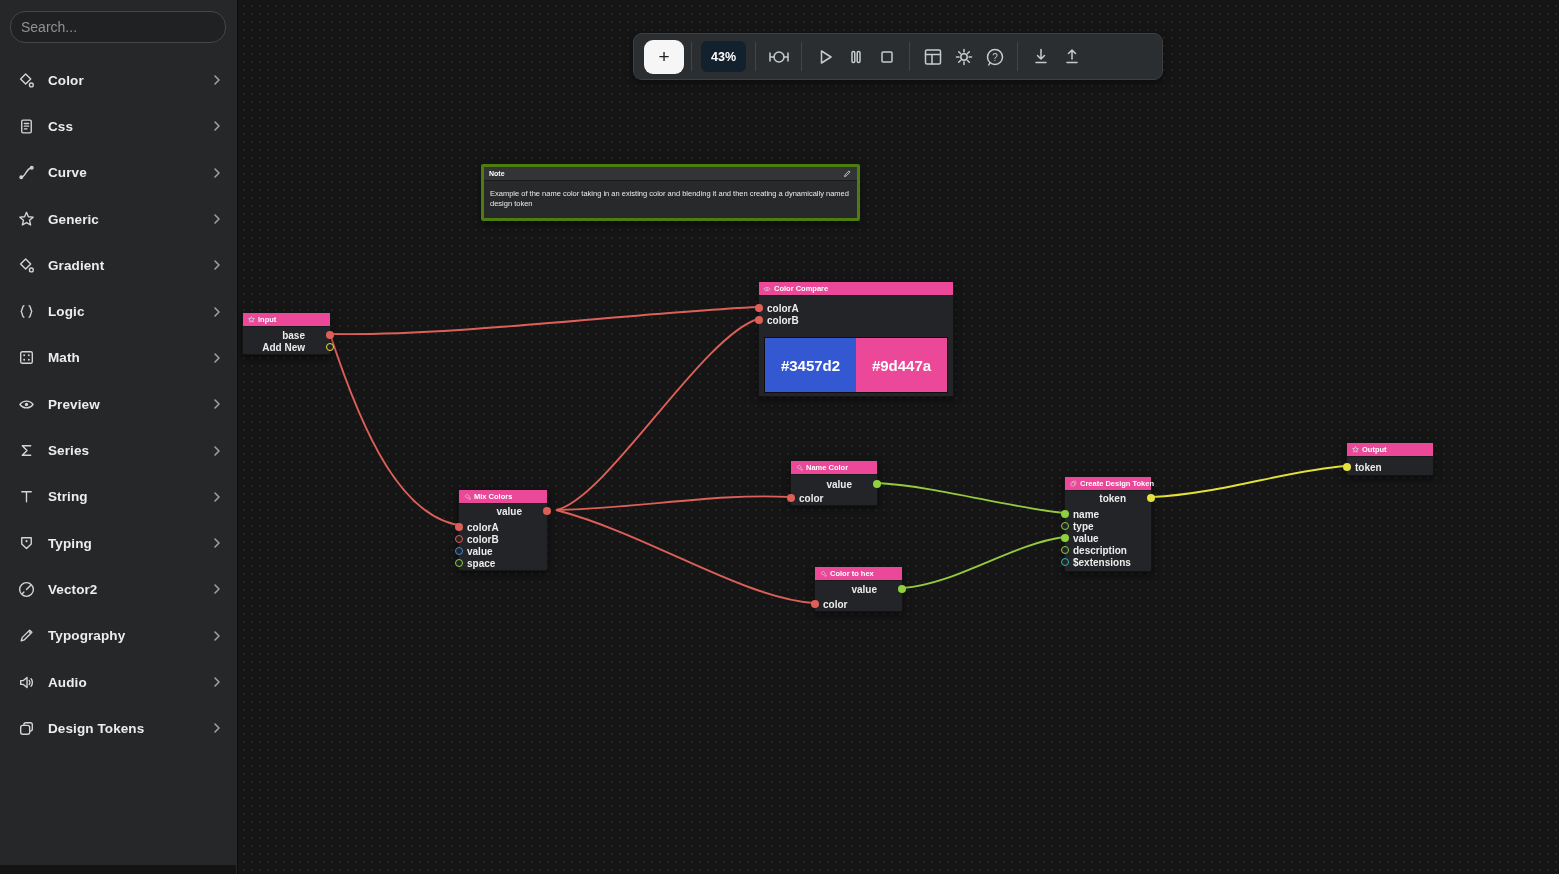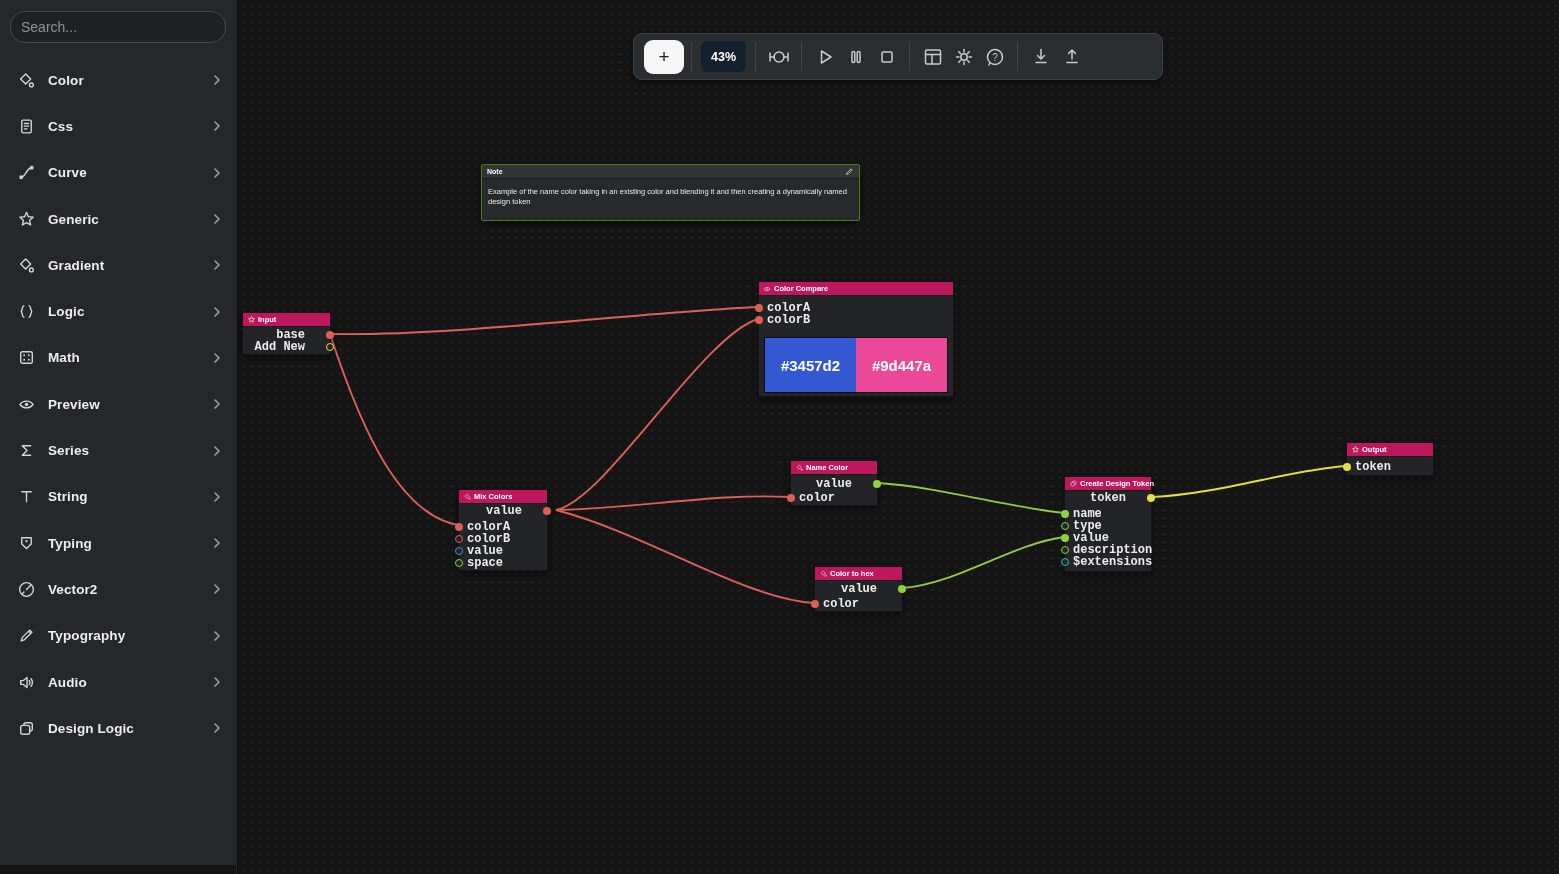--- a/index.html
+++ b/index.html
@@ -46,43 +46,43 @@
     background:transparent; border:none; cursor:pointer; }
   .tb-btn svg { stroke:#c6cbce; fill:none; stroke-width:1.5; stroke-linecap:round; stroke-linejoin:round; }
 
   
   .edges { position:absolute; left:0; top:0; z-index:5; pointer-events:none; }
   .edges path { fill:none; stroke-width:1.9px; }
 
   
   .node { position:absolute; background:#232427; border:1px solid #141416; border-radius:2px;
     box-shadow:0 3px 7px rgba(0,0,0,.5); z-index:10; }
-  .node-header { height:14px; background:#be185d; display:flex; align-items:center; gap:3px;
+  .node-header { height:14px; background:#ec4899; display:flex; align-items:center; gap:3px;
     padding:0 4px; border-bottom:1px solid #1b1b1d;text-align:right; }
   .node-title { color:#fff; font-size:7.5px; font-weight:bold; white-space:nowrap; }
   .nh-icon { width:8px; height:8px; flex:none; display:flex; align-items:center; justify-content:center; }
   .nh-icon svg { stroke:#cfcfd1; fill:none; stroke-width:1; }
   .prow { position:absolute; height:10px; display:flex; align-items:center; gap:4px; z-index:12; }
   .prow.in  { left:-4px; }
   .prow.out { right:-4px; flex-direction:row;gap:21px; }
-  .plabel { color:#eceoe0; color:#ececec; font-size:12px; font-weight:bold;
-    font-family:Liberation Mono, monospace; white-space:nowrap; }
+  .plabel { color:#eceoe0; color:#ececec; font-size:10px; font-weight:bold;
+    font-family:Liberation Sans, sans-serif; white-space:nowrap; }
   .pc { width:8px; height:8px; border-radius:50%; flex:none; }
   .pc.f-red    { background:#dd6058; }
   .pc.f-yellow { background:#e4e13c; }
   .pc.f-green  { background:#8fd03e; }
   .pc.o-red    { border:1.6px solid #dd6058; background:#232427; }
   .pc.o-yellow { border:1.6px solid #e4e13c; background:#232427; }
   .pc.o-green  { border:1.6px solid #8fd03e; background:#232427; }
   .pc.o-blue   { border:1.6px solid #3f8cd1; background:#232427; }
   .pc.o-teal   { border:1.6px solid #2fb9ae; background:#232427; }
 
   
   .note-node { position:absolute; left:481px; top:164px; width:379px; height:57px;
-    background:#28292b; border:1px solid #4d7c0f; border-radius:2px; z-index:10;
+    background:#28292b; border:3px solid #4d7c0f; border-radius:2px; z-index:10;
     box-shadow:0 3px 7px rgba(0,0,0,.5); }
   .note-header { height:14px; background:#333436; display:flex; align-items:center;
     padding:0 5px; border-bottom:1px solid #1b1b1d; }
   .note-title { color:#fff; font-size:7px; font-weight:bold; }
   .note-edit { margin-left:auto; display:flex; cursor:pointer; }
   .note-edit svg { stroke:#c9cccd; fill:none; stroke-width:1.2; }
   .note-body { padding:8px 6px; color:#eaeaea; font-size:7.5px; line-height:1.3; }
 
   
   .swatch-row { position:absolute; left:5px; right:5px; top:55px; height:56px; display:flex;
@@ -297,21 +297,21 @@
           </svg></span>
     </div>
 
     <div class="side-item">
       <span class="side-icon">
         <svg width="19" height="19" viewBox="0 0 18 18">
             <rect x="3.5" y="6" width="8.5" height="8.5" rx="2"></rect>
             <path d="M6.5 6 V5.5 A2 2 0 0 1 8.5 3.5 H12.5 A2 2 0 0 1 14.5 5.5 V9.5 A2 2 0 0 1 12.5 11.5 H12"></path>
           </svg>
       </span>
-      <span class="side-label">Design Logic</span>
+      <span class="side-label">Design Tokens</span>
       <span class="side-chevron"><svg width="14" height="14" viewBox="0 0 14 14">
             <path d="M5 3 l4 4 -4 4"></path>
           </svg></span>
     </div>
 
   </div>
   <div class="sidebar-footer"></div>
 </div>
 
 <div class="toolbar">

